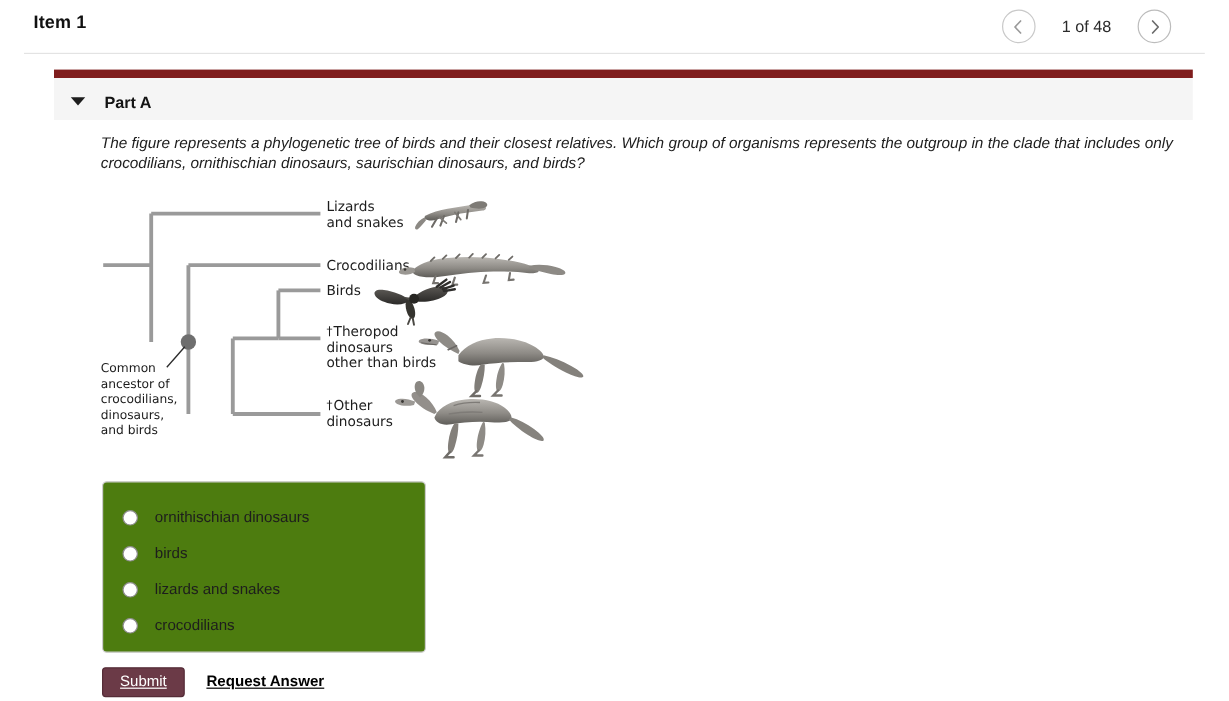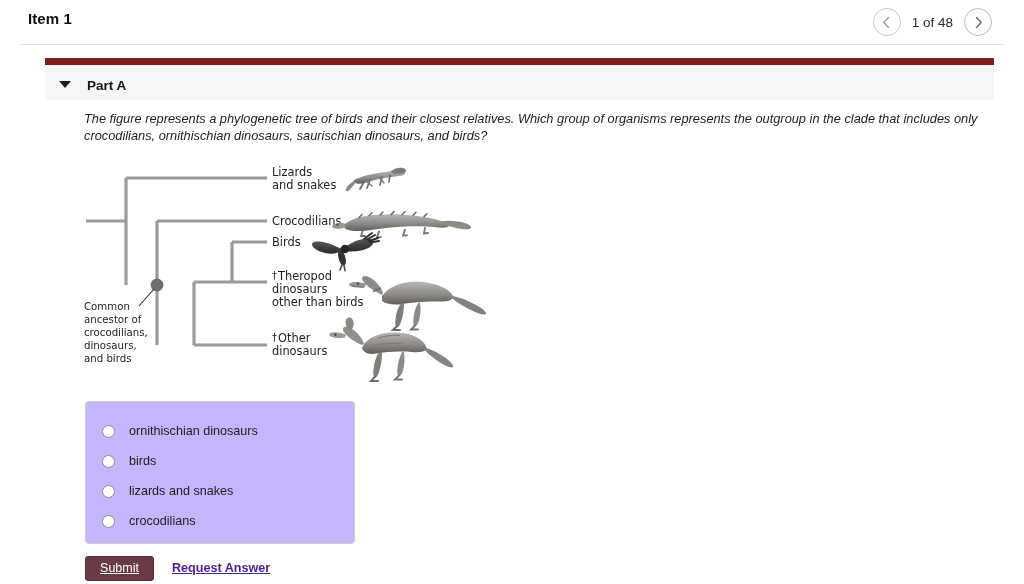--- a/index.html
+++ b/index.html
@@ -17,22 +17,22 @@
     position: absolute; left: 0; top: 0;
     width: 1024px; height: 45px;
     background: #ffffff;
   }
   #item-title {
     position: absolute; left: 28px; top: 10px;
     font-size: 15px; font-weight: bold; color: #111;
     letter-spacing: 0.1px;
   }
   #pager {
-    position: absolute; right: 32px; top: 8px;
-    display: flex; align-items: center; gap: 11px;
+    position: absolute; right: 48px; top: 8px;
+    display: flex; align-items: center; gap: 22px;
   }
   .pager-btn {
     width: 28px; height: 28px; border-radius: 50%;
     border: 1px solid #c9c9c9; background: #fff;
     display: flex; align-items: center; justify-content: center;
     cursor: pointer; color: #8a8a8a;
     font-size: 13px; line-height: 1;
   }
   .pager-btn.next { color: #6b6b6b; border-color: #bcbcbc; }
   .pager-btn svg { display:block; }
@@ -84,21 +84,21 @@
   .tree-label.small {
     font-size: 10.2px;
   }
   .dagger { font-size: 10px; }
 
   
   #options-box {
     position: absolute; left: 85px; top: 401px;
     width: 270px; height: 143px;
     border: 1px solid #cccccc; border-radius: 4px;
-    background: #c4b5fd;
+    background: #4d7c0f;
   }
   .option-row {
     position: absolute; left: 16px;
     display: flex; align-items: center; gap: 14px;
     cursor: pointer;
   }
   .radio {
     width: 13px; height: 13px; border-radius: 50%;
     border: 1px solid #8c8c8c; background: #fff;
     flex: 0 0 auto;
@@ -113,21 +113,21 @@
     width: 69px; height: 25px;
     background: #6b3a47;
     border: 1px solid #552c37; border-radius: 3px;
     color: #ffffff; font-size: 12.5px;
     display: flex; align-items: center; justify-content: center;
     cursor: pointer; padding-bottom: 1px; text-decoration: underline;
   }
   #request-answer {
     position: absolute; left: 172px; top: 561px;
     font-size: 12.6px; font-weight: bold;
-    color: #4c1d95; text-decoration: underline;
+    color: #000000; text-decoration: underline;
     cursor: pointer;
   }
 </style>
 </head>
 <body>
 
 <div id="header">
   <div id="item-title">Item 1</div>
 
   <div id="pager">

